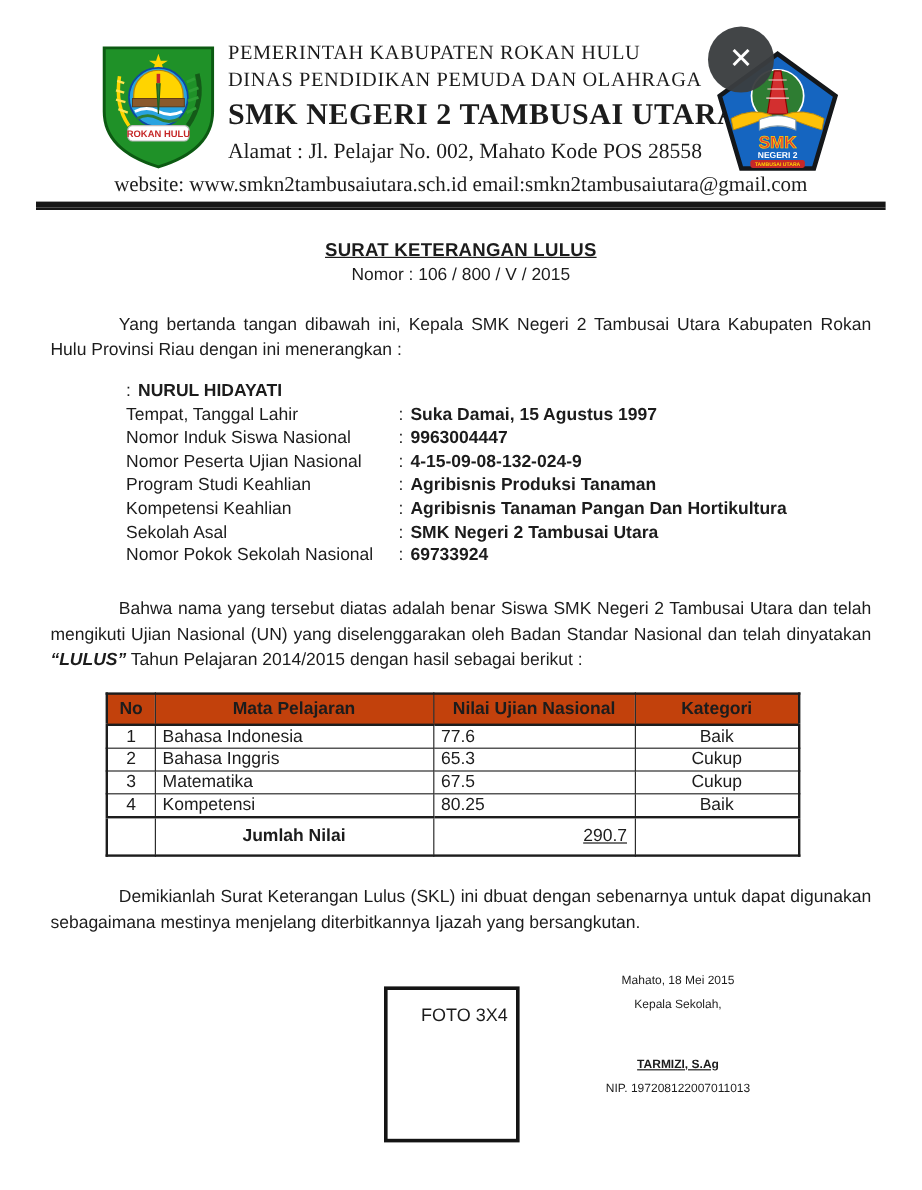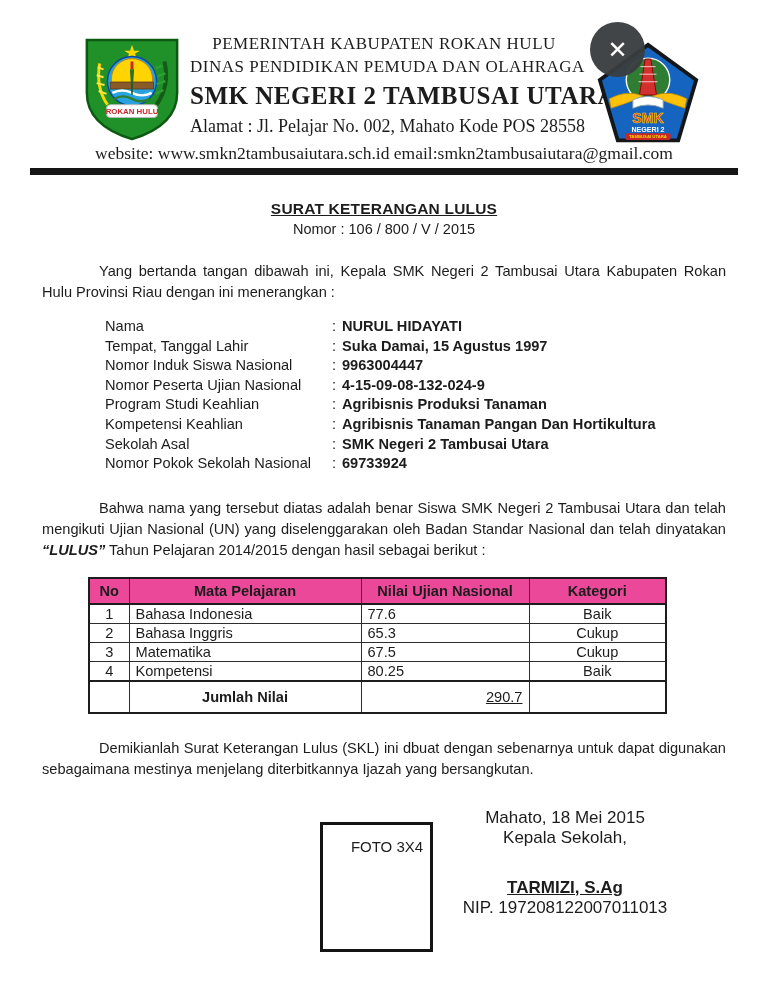--- a/index.html
+++ b/index.html
@@ -5,21 +5,21 @@
   * { margin:0; padding:0; box-sizing:border-box; }
   html,body { background:#fff; }
   .page {
     position:relative; width:768px; height:992px; background:#ffffff;
     font-family:"Liberation Sans", sans-serif; color:#1c1c1c; overflow:hidden;
   }
   
   .letterhead { position:relative; padding-top:32px; }
   .logo-left { position:absolute; left:78px; top:34px; width:108px; height:110px; }
   .logo-right { position:absolute; left:596px; top:40px; width:104px; height:110px; }
-  .lh-text { text-align:center; margin:0 190px; font-family:"Liberation Serif", serif; white-space:nowrap; }
+  .lh-text { text-align:left; margin:0 190px; font-family:"Liberation Serif", serif; white-space:nowrap; }
   .lh-line1, .lh-line2 { font-size:17px; line-height:23px; letter-spacing:0.5px; }
   .lh-school { font-size:25px; font-weight:bold; line-height:30px; margin-top:3px; letter-spacing:0.5px; }
   .lh-address { font-size:18px; line-height:24px; margin-top:3px; }
   .lh-website { text-align:center; font-family:"Liberation Serif", serif; font-size:17.5px; line-height:23px; margin-top:4px; }
   .double-rule { margin:3px 30px 0 30px; height:4px; border-top:5px solid #161616; border-bottom:2px solid #161616; }
   
   .close-btn {
     position:absolute; left:590px; top:22px; width:55px; height:55px; border:none;
     border-radius:50%; background:rgba(58,61,64,0.96); color:#fff; font-size:24px;
     line-height:55px; text-align:center; cursor:pointer; font-family:"Liberation Sans", sans-serif;
@@ -35,38 +35,38 @@
   
   .fields { margin:14px 42px 0 105px; font-size:14.6px; }
   .f-row { display:flex; line-height:19.6px; }
   .f-label { width:227px; flex:none; }
   .f-colon { width:10px; flex:none; }
   .f-value { font-weight:bold;text-align:center; }
   
   table.scores { border-collapse:collapse; margin:16px 0 0 88px; font-size:14.6px; }
   table.scores th, table.scores td { border:1.5px solid #2d2d2d; padding:1px 6px; }
   table.scores { border:2.5px solid #1d1d1d; }
-  table.scores thead th { background:#ec4899; font-weight:bold; text-align:center; height:26px; border-bottom:2.5px solid #1d1d1d;margin-top:11px; }
+  table.scores thead th { background:#c2410c; font-weight:bold; text-align:center; height:26px; border-bottom:2.5px solid #1d1d1d;margin-top:11px; }
   td.c-no { width:40px; text-align:center; }
   td.c-subject { width:232px; text-align:left; padding-left:10px; }
   td.c-score { width:168px; }
   td.c-cat { width:137px; text-align:center; }
   th.c-no { width:40px; } th.c-subject { width:232px; } th.c-score { width:168px; } th.c-cat { width:137px; }
   tbody td { height:19px; }
   tbody tr:last-child td { border-bottom:2.5px solid #1d1d1d; }
   tfoot td { height:32px; }
   tfoot .f-total-label { font-weight:bold; text-align:center; }
   tfoot .f-total-value { text-align:right;text-decoration:underline; }
   
   .sig-area { position:relative; margin-top:28px; height:220px; }
   .photo-box {
     position:absolute; left:320px; top:14px; width:113px; height:130px;
     border:3px solid #141414; text-align:center; padding-top:13px; font-size:15px;padding-left:21px;
   }
-  .sig-right { position:absolute; left:440px; top:0; width:250px; text-align:center; font-size:17px; }
+  .sig-right { position:absolute; left:440px; top:0; width:250px; text-align:center; font-size:10px; }
   .sig-place-date { line-height:20px; }
   .sig-role { line-height:20px; }
   .sig-name { margin-top:30px; font-weight:bold; text-decoration:underline; line-height:20px; }
   .sig-nip { line-height:20px; }
 </style>
 </head>
 <body>
 
 <div class="page">
 
@@ -118,21 +118,20 @@
 
   <div class="title-block">
     <div class="title-heading">SURAT KETERANGAN LULUS</div>
     <div class="title-number">Nomor : 106 / 800 / V / 2015</div>
   </div>
 
   <p class="para">Yang bertanda tangan dibawah ini, Kepala SMK Negeri 2 Tambusai Utara Kabupaten Rokan Hulu Provinsi Riau dengan ini menerangkan :</p>
 
   <div class="fields">
     <div class="f-row">
-      <span class="f-label">Nama</span>
       <span class="f-colon">:</span>
       <span class="f-value">NURUL HIDAYATI</span>
     </div>
     <div class="f-row">
       <span class="f-label">Tempat, Tanggal Lahir</span>
       <span class="f-colon">:</span>
       <span class="f-value">Suka Damai, 15 Agustus 1997</span>
     </div>
     <div class="f-row">
       <span class="f-label">Nomor Induk Siswa Nasional</span>

